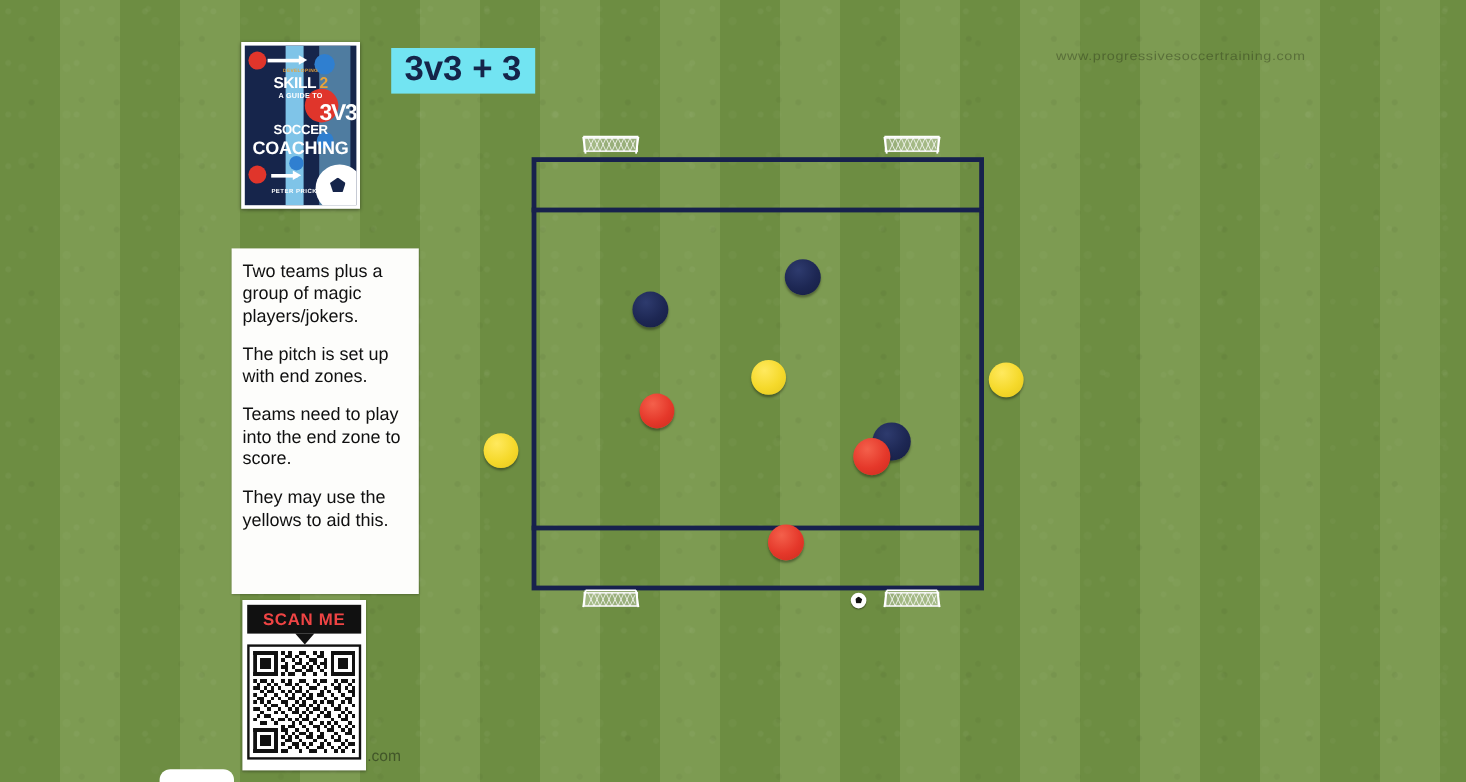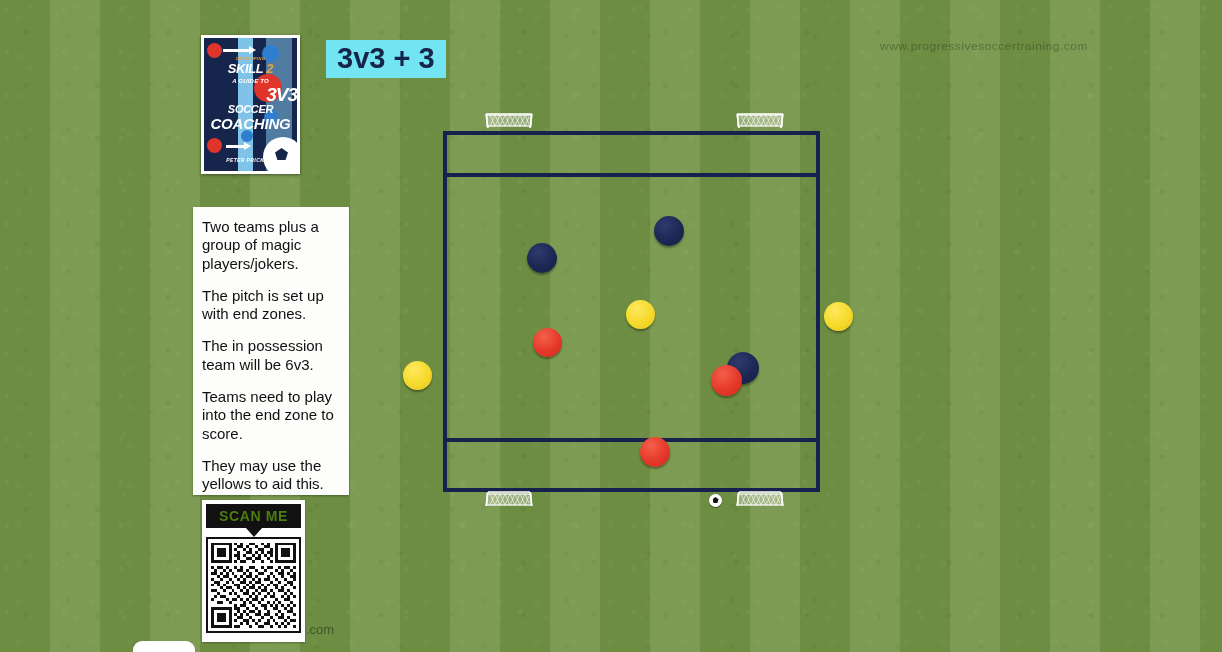--- a/index.html
+++ b/index.html
@@ -39,21 +39,21 @@
   }
 
   
   #book{
     position:absolute;left:201px;top:35px;width:99px;height:139px;
     background:#ffffff;padding:3px;box-sizing:border-box;
     box-shadow:0 1px 3px rgba(0,0,0,.45);
   }
   #book-inner{
     position:relative;width:100%;height:100%;
-    background:#16254b;overflow:hidden;font-style:italic;
+    background:#16254b;overflow:hidden;
   }
   .bk-stripe{position:absolute;background:#7fc4e8;}
   #bk-s1{left:34px;top:0;width:15px;height:100%;}
   #bk-s2{left:62px;top:0;width:26px;height:100%;opacity:.55;}
   .bk-ball{position:absolute;border-radius:50%;}
   .bk-red{background:#e0352b;}
   .bk-blue{background:#2f7fd0;}
   #bk-r1{left:3px;top:5px;width:15px;height:15px;}
   #bk-b1{left:58px;top:7px;width:17px;height:17px;}
   #bk-rbig{left:50px;top:36px;width:28px;height:28px;}
@@ -103,21 +103,21 @@
     font-size:15px;line-height:1.22;color:#101010;
   }
 
   
   #qr-card{
     position:absolute;left:202px;top:500px;width:103px;height:142px;
     background:#fff;box-sizing:border-box;padding:4px;
     box-shadow:0 1px 2px rgba(0,0,0,.3);
   }
   #qr-label{
-    position:relative;background:#111;color:#4d7c0f;
+    position:relative;background:#111;color:#ef4444;
     font-size:14px;font-weight:bold;letter-spacing:.6px;
     text-align:center;padding:4px 0 4px;
   }
   #qr-label:after{
     content:"";position:absolute;left:50%;bottom:-9px;margin-left:-8px;
     border-top:9px solid #111;border-left:8px solid transparent;border-right:8px solid transparent;
   }
   #qr-box{
     margin-top:9px;border:2px solid #111;padding:3px;background:#fff;
   }
@@ -201,21 +201,20 @@
     <div class="bk-txt" id="bk-t5">COACHING</div>
     <div class="bk-txt" id="bk-t6">PETER PRICKETT</div>
   </div>
 </div>
 
 <div id="title-banner">3v3 + 3</div>
 
 <div id="panel">
   <p>Two teams plus a group of magic players/jokers.</p>
   <p>The pitch is set up with end zones.</p>
-  <p>The in possession team will be 6v3.</p>
   <p>Teams need to play into the end zone to score.</p>
   <p>They may use the yellows to aid this.</p>
 </div>
 
 <div id="qr-card">
   <div id="qr-label">SCAN ME</div>
   <div id="qr-box">
     <svg id="qr-code" viewBox="0 0 29 29" shape-rendering="crispEdges">
       <rect width="29" height="29" fill="#fff"></rect>
       <g fill="#111">

